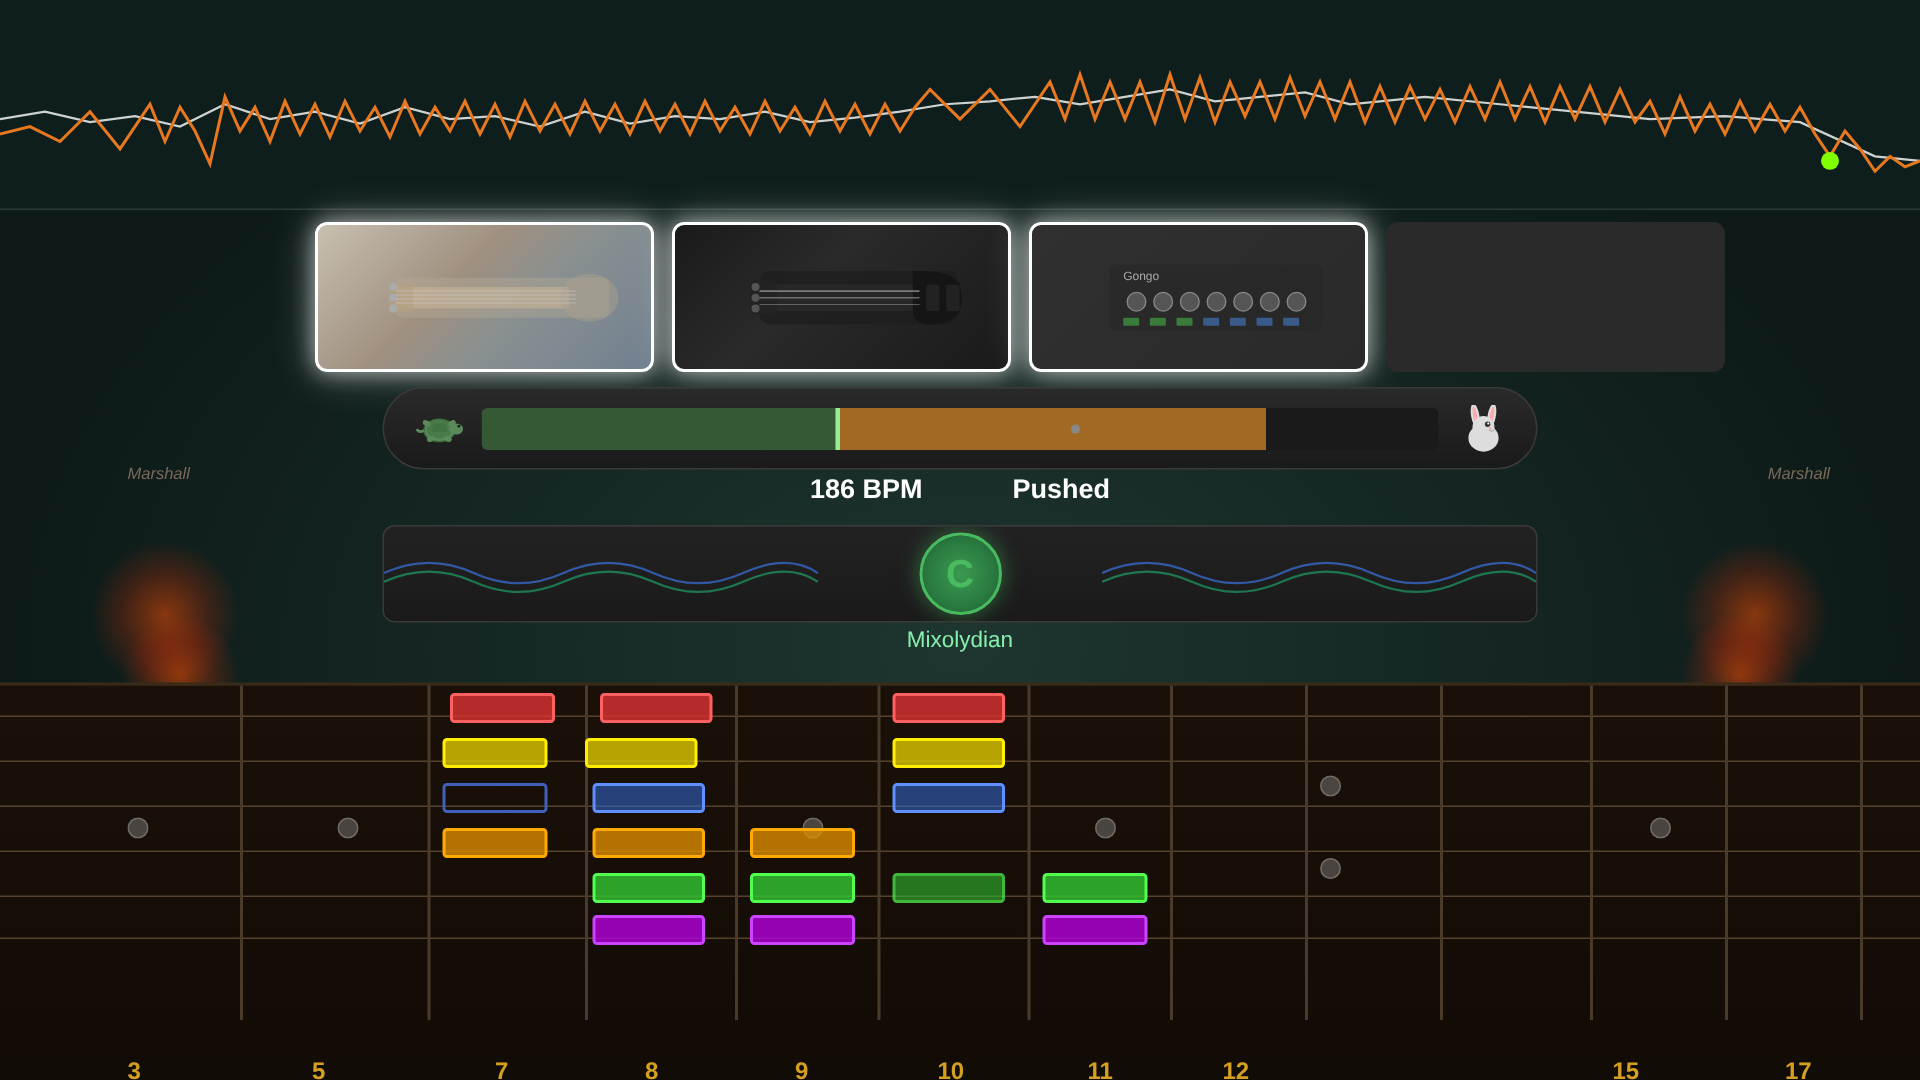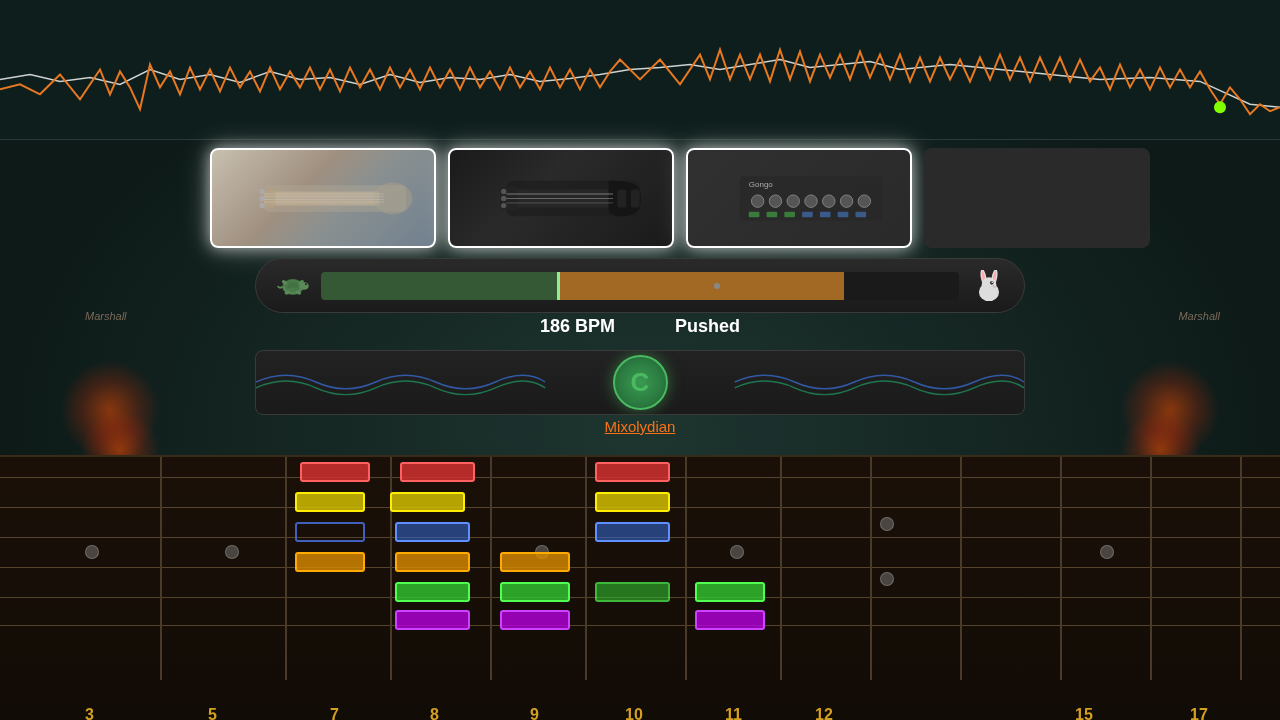--- a/index.html
+++ b/index.html
@@ -473,21 +473,21 @@
 
     <path d="M480 38 Q510 24 540 38 Q570 52 600 38 Q630 24 660 38 Q690 52 720 38 Q750 24 770 38" fill="none" stroke="#20d080" stroke-width="1.5" opacity="0.5"></path>
   </svg>
 
   <div class="scale-key-circle">
     <span class="scale-key-letter">C</span>
   </div>
 </div>
 
 <div class="scale-name-container">
-  <span style="color:#f97316;font-size:15px;text-decoration:underline;">Mixolydian</span>
+  <span style="color:#86efac;font-size:15px;">Mixolydian</span>
 </div>
 
 <div class="fretboard">
 
   <div class="string-line" style="top:20px;"></div>
   <div class="string-line" style="top:50px;"></div>
   <div class="string-line" style="top:80px;"></div>
   <div class="string-line" style="top:110px;"></div>
   <div class="string-line" style="top:140px;"></div>
   <div class="string-line" style="top:168px;"></div>

